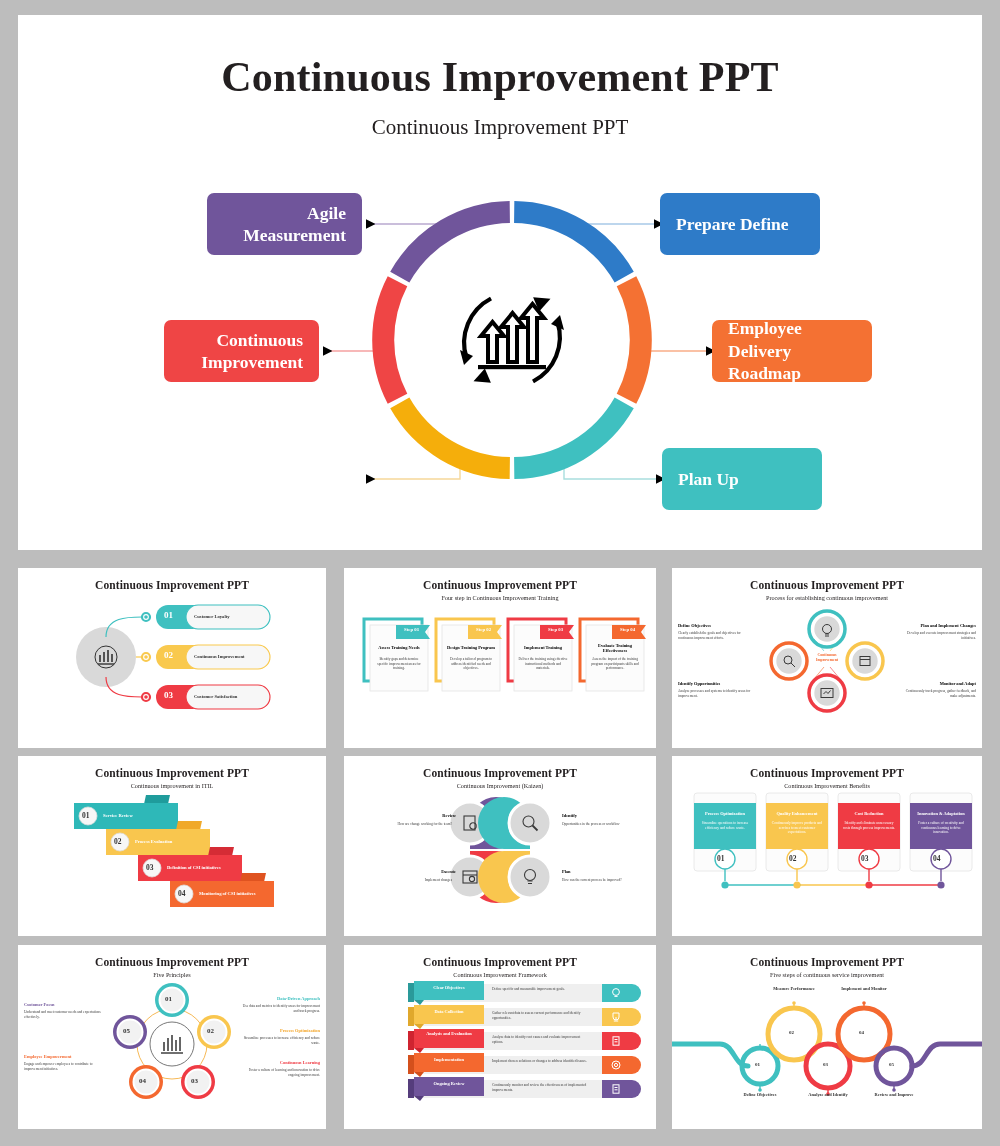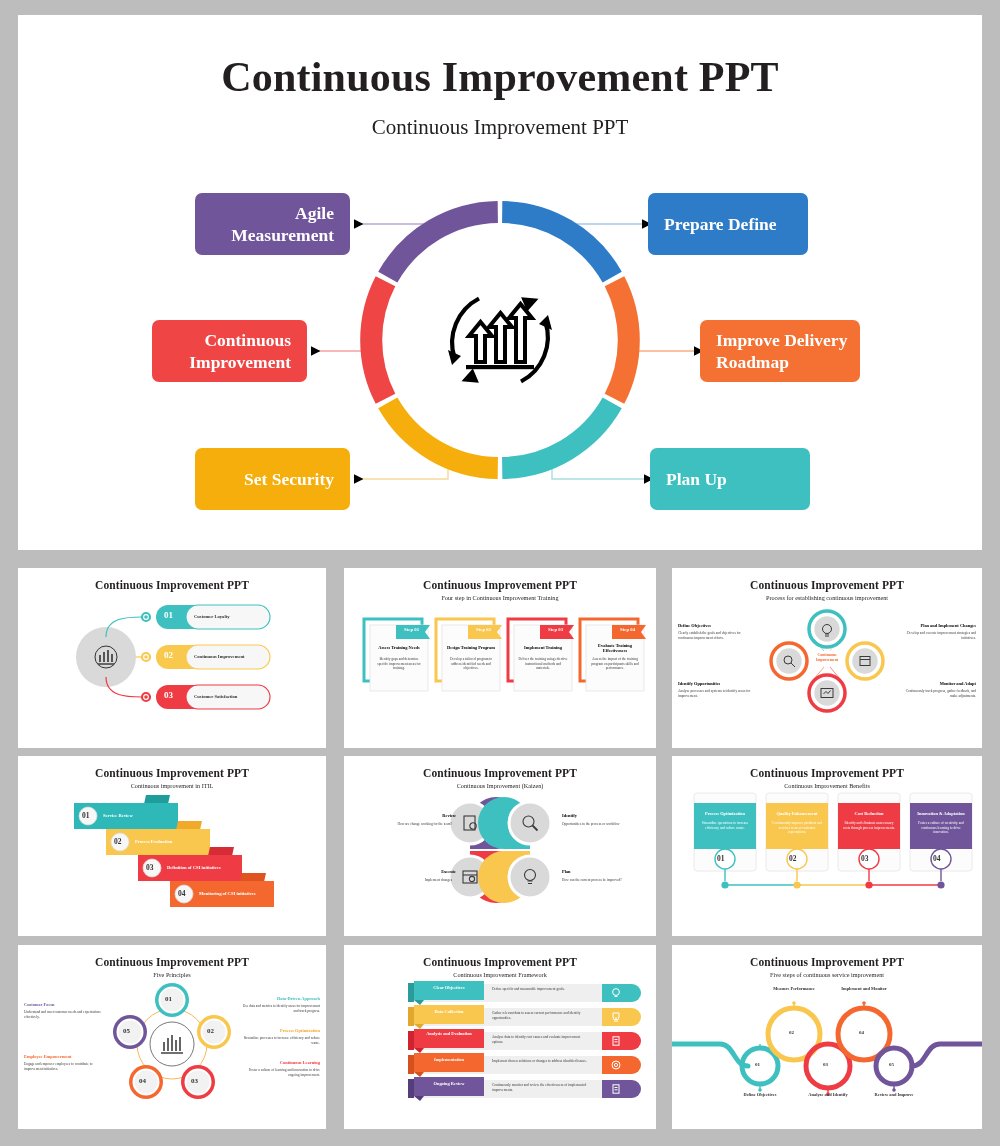--- a/index.html
+++ b/index.html
@@ -18,21 +18,21 @@
   }
   .hero-title{
     position:absolute;left:0;top:38px;width:964px;text-align:center;
     font-size:42px;font-weight:bold;color:#231f20;letter-spacing:.2px;
   }
   .hero-sub{
     position:absolute;left:0;top:100px;width:964px;text-align:center;
     font-size:21px;color:#231f20;
   }
 
-  .diagram{position:absolute;left:0;top:150px;width:832px;height:380px;}
+  .diagram{position:absolute;left:12px;top:150px;width:832px;height:380px;}
 
   .ring-wrap{position:absolute;left:332px;top:25px;width:300px;height:300px;}
   .ring-svg{display:block;}
 
   .center-icon{
     position:absolute;left:412px;top:105px;width:140px;height:140px;
   }
 
   
   .lbl{
@@ -164,30 +164,27 @@
       </div>
 
       <div class="lbl r" id="lbl-agile" style="background:#70559b">
           <span>Agile Measurement</span>
         </div>
 
       <div class="lbl r" id="lbl-ci" style="background:#ef4545">
           <span>Continuous Improvement</span>
         </div>
 
-      <div class="lbl r" id="lbl-sec" style="background:#f5ae0b">
-          <span>Set Security</span>
-        </div>
 
       <div class="lbl l" id="lbl-prep" style="background:#2e7bc8">
           <span>Prepare  Define</span>
         </div>
 
       <div class="lbl l" id="lbl-roadmap" style="background:#f47133">
-          <span>Improve Delivery Roadmap</span>
+          <span>Employee Delivery Roadmap</span>
         </div>
 
       <div class="lbl l" id="lbl-wrap" style="background:#3fc0c0">
           <span>Plan Up</span>
         </div>
 
     </div>
   </div>
 
   <div class="grid">

